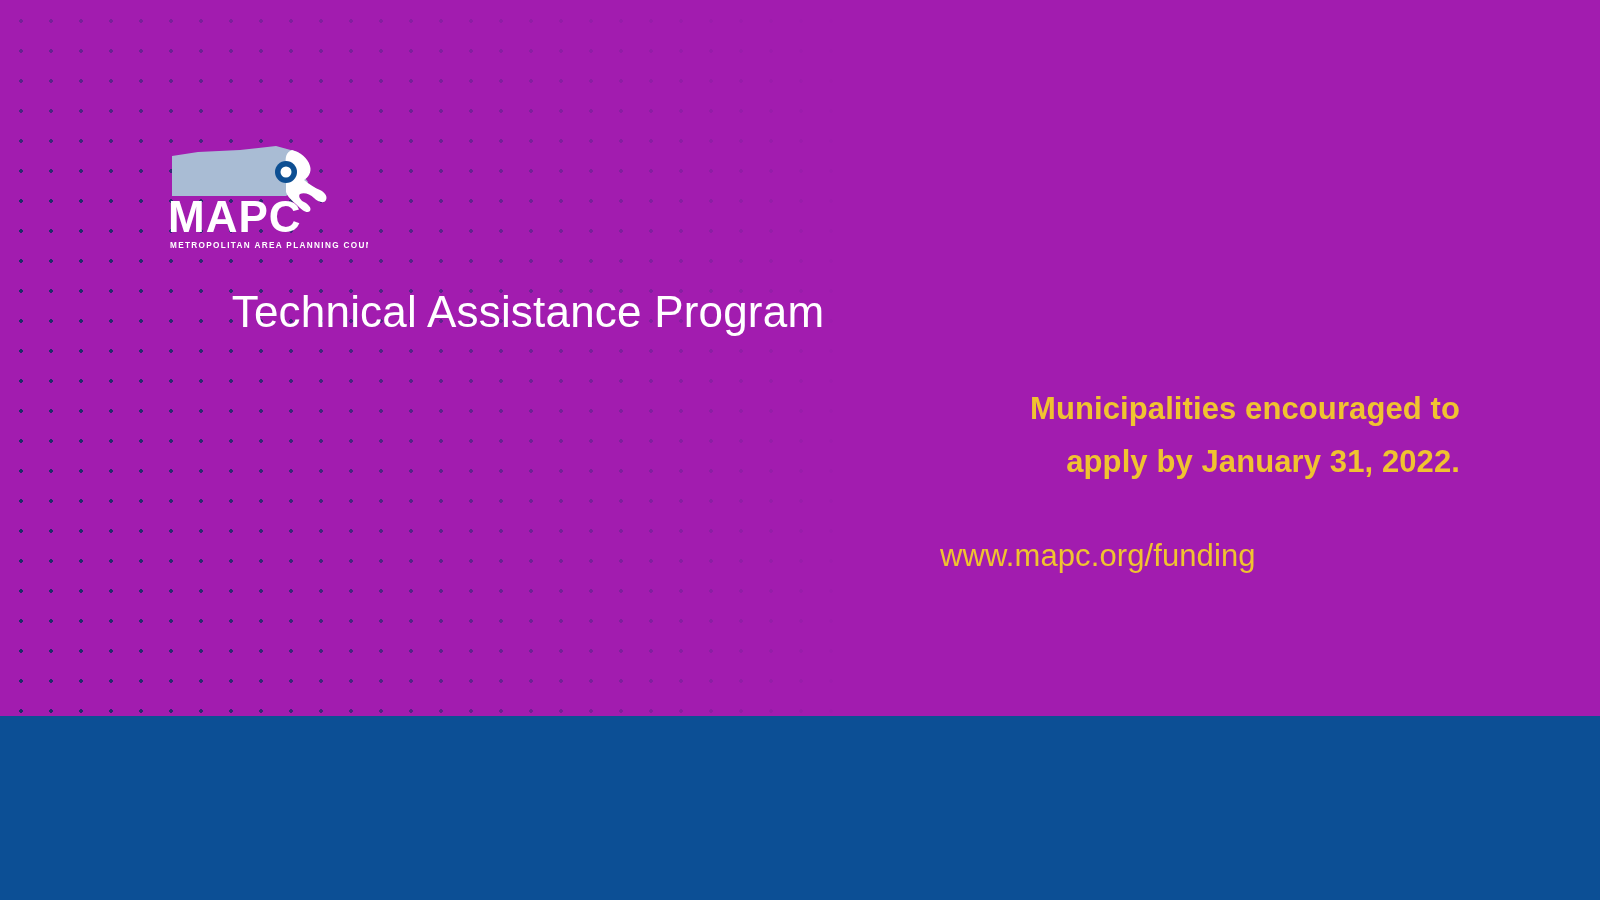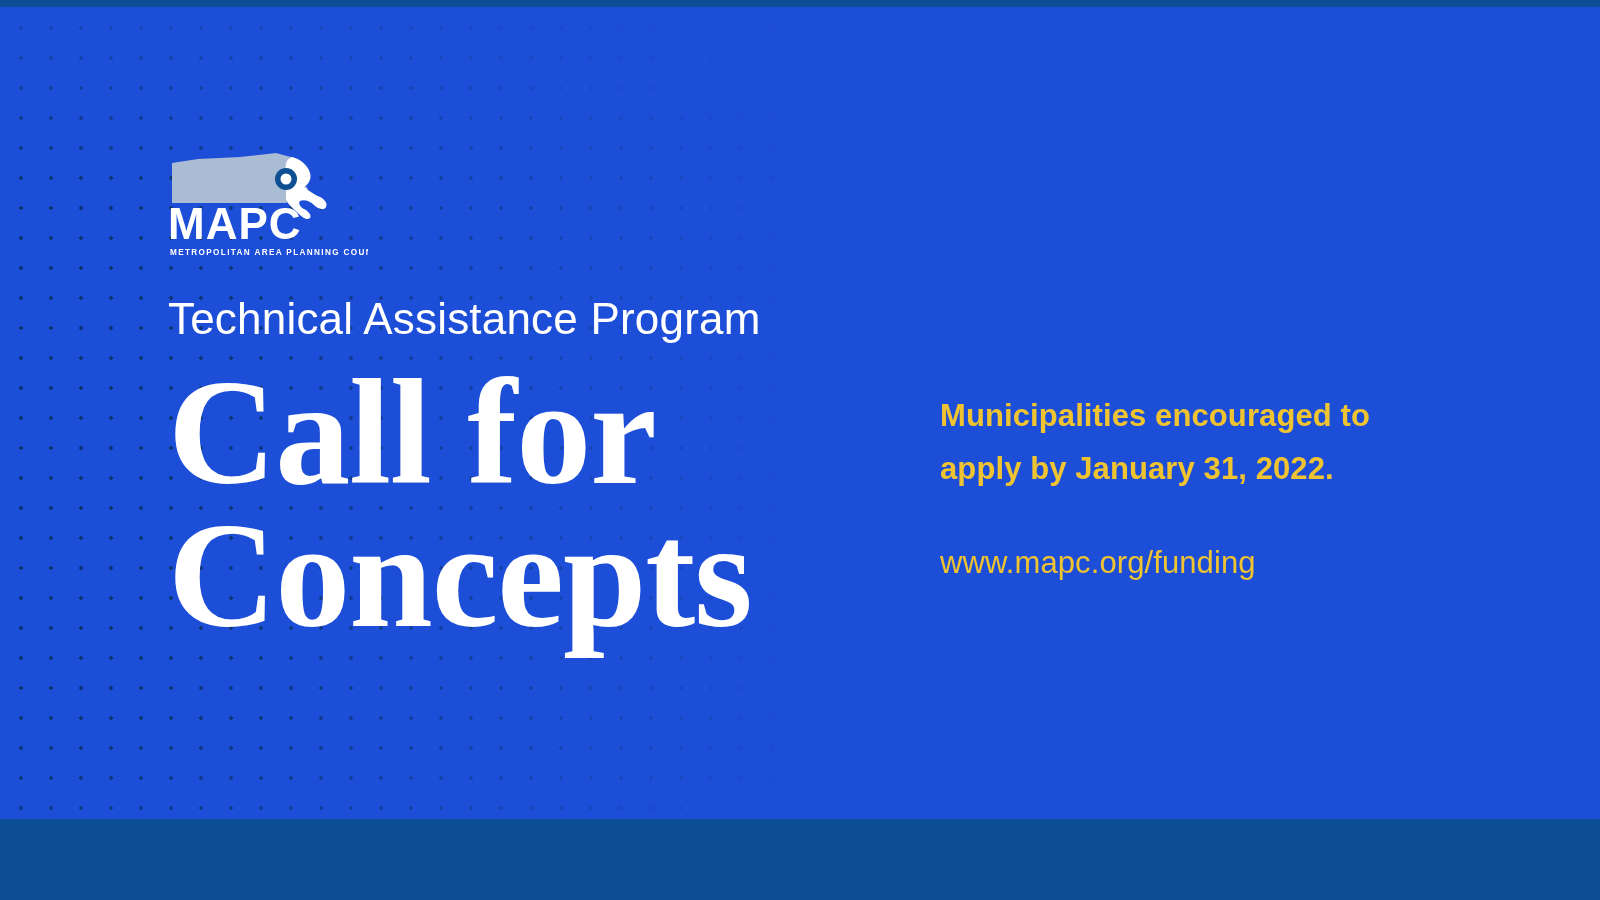--- a/index.html
+++ b/index.html
@@ -10,24 +10,23 @@
   body {
     width: 1600px;
     height: 900px;
     overflow: hidden;
     font-family: "Liberation Sans", sans-serif;
   }
 
   .poster {
     position: relative;
     width: 1600px;
-    height: 812px;
-    background: #1d4ed8;
+    height: 716px;
+    background: #a21caf;
     overflow: hidden;
-    margin-top: 7px;
   }
 
   
   .dot-field {
     position: absolute;
     left: 0;
     top: 0;
     width: 900px;
     height: 900px;
     background-image: radial-gradient(#06305c 1.9px, transparent 2.0px);
@@ -66,20 +65,21 @@
     top: 288px;
     width: 720px;
   }
   .program-title {
     color: #ffffff;
     font-size: 44px;
     font-weight: 400;
     letter-spacing: 0.2px;
     line-height: 1.1;
     margin: 0;
+    text-align: center;
   }
   .headline {
     margin: 18px 0 0 0;
     color: #ffffff;
     font-family: "Liberation Serif", "DejaVu Serif", serif;
     font-weight: 700;
     font-size: 150px;
     line-height: 0.95;
     letter-spacing: -1px;
   }
@@ -92,20 +92,21 @@
     top: 382px;
     width: 520px;
   }
   .deadline {
     margin: 0;
     color: #f0c330;
     font-size: 31px;
     font-weight: 700;
     line-height: 1.72;
     letter-spacing: 0.1px;
+    text-align: right;
   }
   .url {
     margin: 48px 0 0 0;
     color: #f0c330;
     font-size: 31px;
     font-weight: 400;
     line-height: 1.2;
     letter-spacing: 0.1px;
   }
 </style>
@@ -127,24 +128,20 @@
         <circle cx="118" cy="32" r="11" fill="#0d4f92"></circle>
         <circle cx="118" cy="32" r="5.5" fill="#ffffff"></circle>
       </g>
       <text x="0" y="92" font-family="Liberation Sans, sans-serif" font-size="44" font-weight="700" letter-spacing="1" fill="#ffffff">MAPC</text>
       <text x="2" y="108" font-family="Liberation Sans, sans-serif" font-size="8.2" font-weight="700" letter-spacing="1.35" fill="#ffffff">METROPOLITAN AREA PLANNING COUNCIL</text>
     </svg>
   </div>
 
   <div class="left-col">
     <p class="program-title">Technical Assistance Program</p>
-    <h1 class="headline">
-      <span class="line">Call for</span>
-      <span class="line">Concepts</span>
-    </h1>
   </div>
 
   <div class="right-col">
     <p class="deadline">Municipalities encouraged to apply by January 31, 2022.</p>
     <p class="url">www.mapc.org/funding</p>
   </div>
 
 </div>
 
 </body></html>

